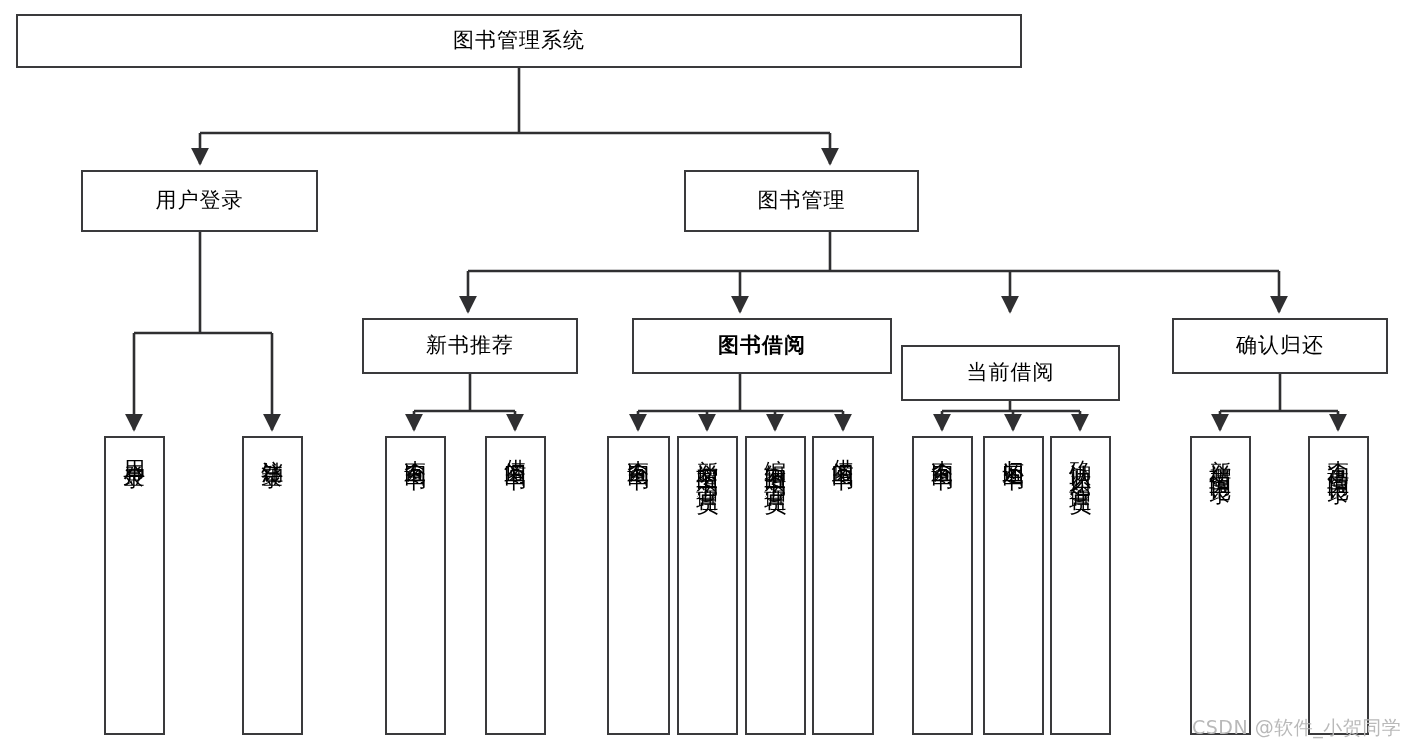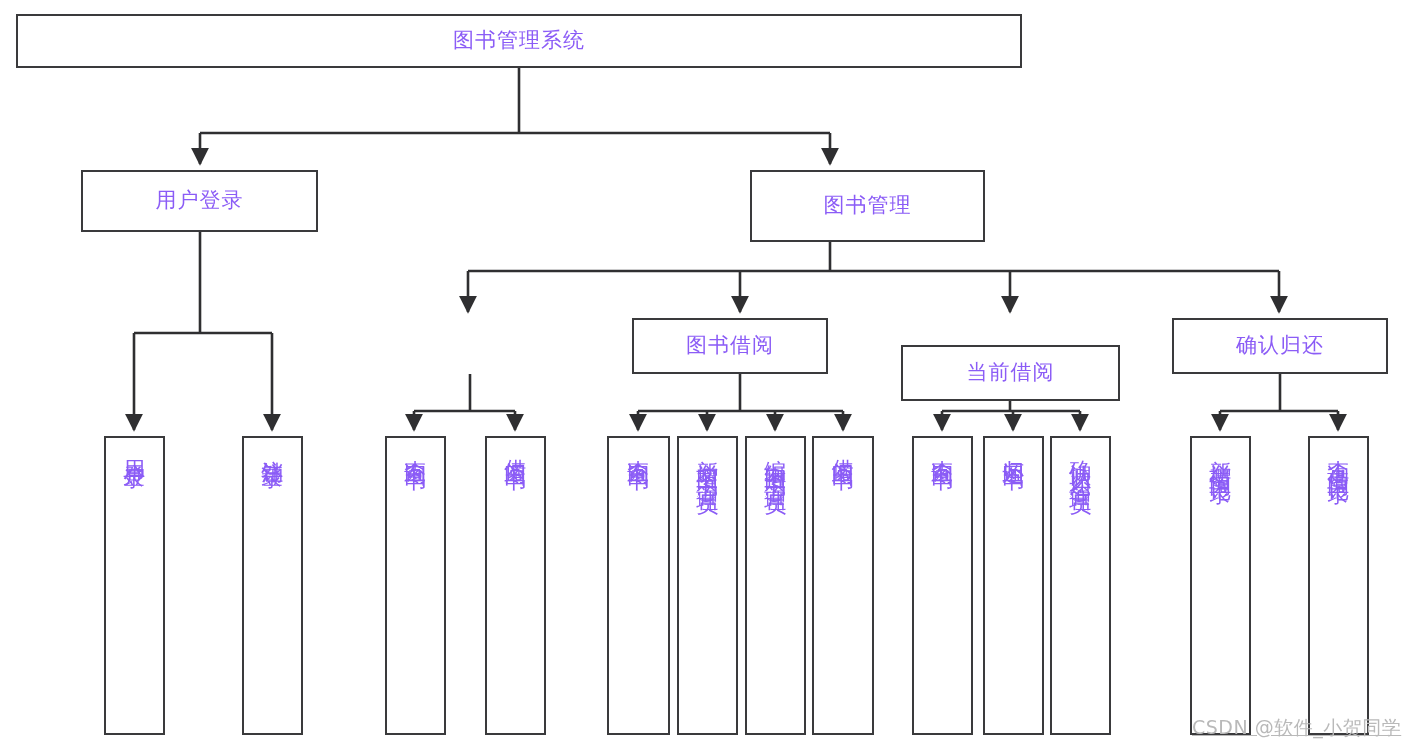--- a/index.html
+++ b/index.html
@@ -25,21 +25,21 @@
     height: 747px;
   }
   .node {
     position: absolute;
     box-sizing: border-box;
     border: 2px solid #3a3a3c;
     background: #ffffff;
     display: flex;
     align-items: center;
     justify-content: center;
-    color: #8b5cf6;
+    color: #000000;
   }
   .node.h .label {
     font-size: 21px;
     letter-spacing: 1px;
     line-height: 1.2;
     white-space: nowrap;
   }
   .node.leaf {
     align-items: flex-start;
     justify-content: center;
@@ -56,21 +56,20 @@
   .node.leaf.tall .label {
     letter-spacing: 5px;
   }
   .watermark {
     position: absolute;
     font-size: 19px;
     color: #b9b9b9;
     white-space: nowrap;
     letter-spacing: 0.5px;
     pointer-events: none;
-    text-decoration: underline;
   }
 </style>
 </head>
 <body>
 
 <div id="canvas">
 
   <svg class="wires" viewBox="0 0 1405 747" xmlns="http://www.w3.org/2000/svg">
     <defs>
       <marker id="arrow" viewBox="0 0 10 10" refX="9" refY="5" markerWidth="7" markerHeight="7" orient="auto-start-reverse">
@@ -123,25 +122,28 @@
     </g>
   </svg>
 
   <div class="node h" style="left:16px; top:14px; width:1006px; height:54px;">
     <span class="label">图书管理系统</span>
   </div>
 
   <div class="node h" style="left:81px; top:170px; width:237px; height:62px;">
     <span class="label">用户登录</span>
   </div>
-  <div class="node h" style="left:750px; top:170px; width:235px; height:72px;">
+  <div class="node h" style="left:684px; top:170px; width:235px; height:62px;">
     <span class="label">图书管理</span>
   </div>
 
-  <div class="node h" style="left:632px; top:318px; width:196px; height:56px;">
+  <div class="node h" style="left:362px; top:318px; width:216px; height:56px;">
+    <span class="label">新书推荐</span>
+  </div>
+  <div class="node h" style="left:632px; top:318px; width:260px; height:56px;font-weight:bold;">
     <span class="label">图书借阅</span>
   </div>
   <div class="node h" style="left:901px; top:318px; width:219px; height:56px;margin-top:27px;">
     <span class="label">当前借阅</span>
   </div>
   <div class="node h" style="left:1172px; top:318px; width:216px; height:56px;">
     <span class="label">确认归还</span>
   </div>
 
   <div class="node leaf" style="left:104px; top:436px; width:61px; height:299px;">

